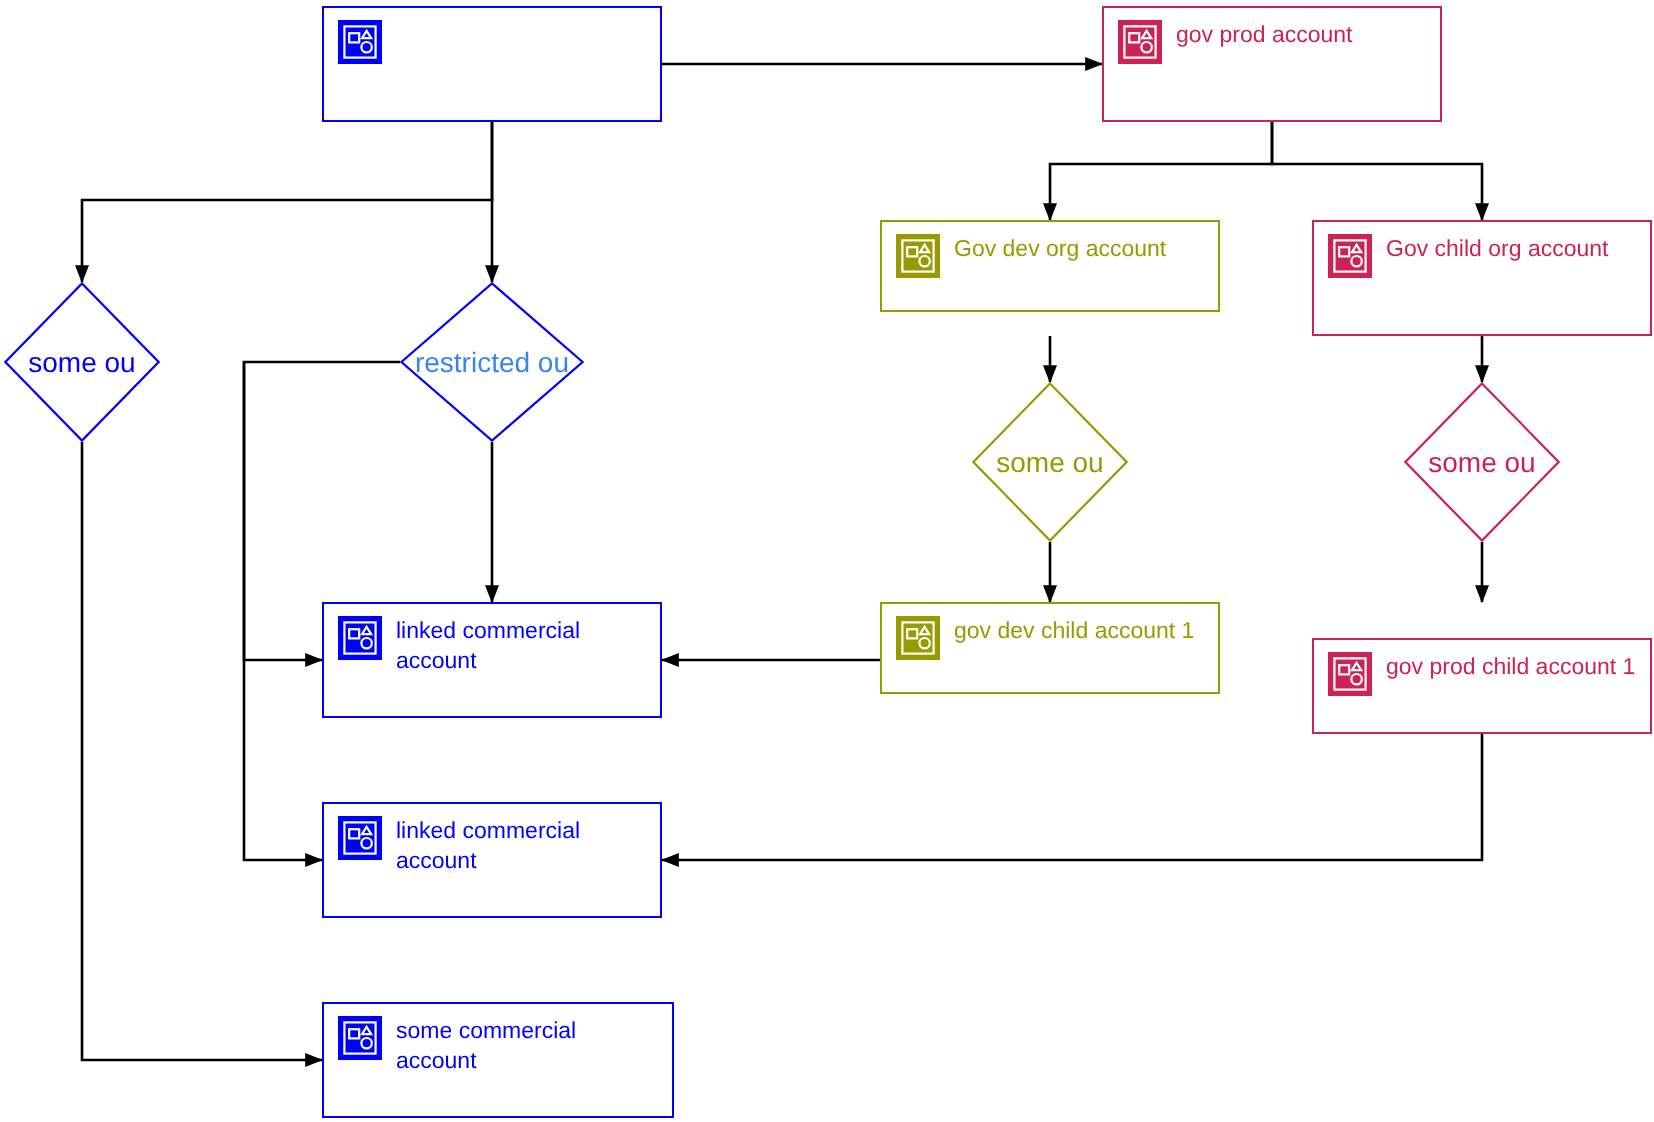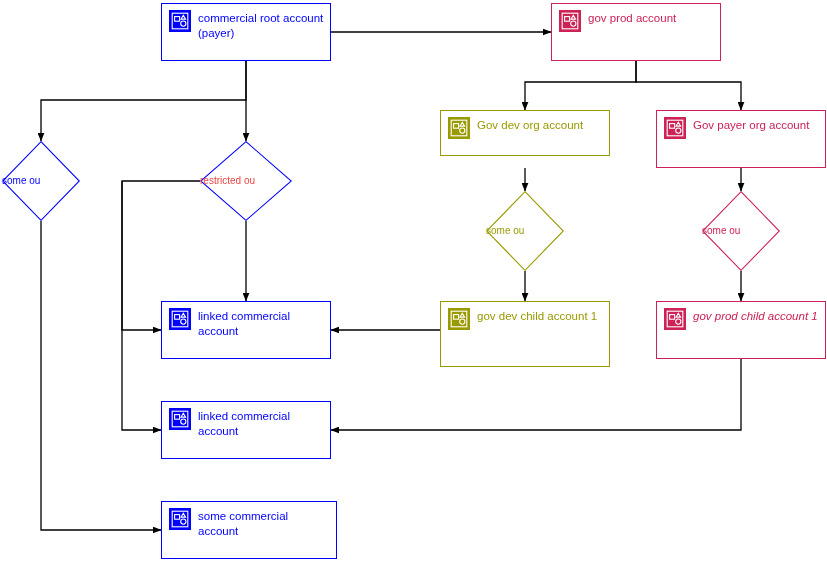--- a/index.html
+++ b/index.html
@@ -6,21 +6,21 @@
   body{width:827px;height:561px;font-family:"Liberation Sans",sans-serif;}
   #canvas{position:relative;width:827px;height:561px;overflow:hidden;}
   svg#edges{position:absolute;left:0;top:0;width:827px;height:561px;}
 
   .node{position:absolute;box-sizing:border-box;border-width:1px;border-style:solid;background:#ffffff;}
   .node .icon{position:absolute;left:7px;top:6px;width:22px;height:22px;}
   .node .label{position:absolute;left:36px;top:7px;right:6px;font-size:11.5px;line-height:14.5px;}
 
   .diamond{position:absolute;}
   .diamond .dlabel{position:absolute;left:0;right:0;top:50%;transform:translateY(-50%);
-    text-align:left;font-size:10px;line-height:14px;}
+    text-align:center;font-size:14px;line-height:14px;}
 
   .c-blue{border-color:#0000ff;color:#0000ff;}
   .c-crimson{border-color:#cc2255;color:#cc2255;}
   .c-olive{border-color:#999900;color:#999900;}
 </style>
 </head>
 <body>
 
 <div id="canvas">
   <svg id="edges" xmlns="http://www.w3.org/2000/svg">
@@ -49,21 +49,20 @@
   </svg>
   <div id="node-layer">
       <div class="node c-blue" style="left: 161px; top: 3px; width: 170px; height: 58px;">
         <span class="icon"><svg viewBox="0 0 22 22" width="22" height="22">
             <rect x="0" y="0" width="22" height="22" fill="#0000ff"></rect>
             <rect x="3.2" y="3.2" width="15.6" height="15.6" fill="none" stroke="#ffffff" stroke-width="1.1"></rect>
             <rect x="5.6" y="6.6" width="5.0" height="4.6" fill="none" stroke="#ffffff" stroke-width="1.1"></rect>
             <path d="M14.3 5.4 L16.6 9.1 L12.0 9.1 Z" fill="none" stroke="#ffffff" stroke-width="1.1"></path>
             <circle cx="14.3" cy="13.6" r="2.6" fill="none" stroke="#ffffff" stroke-width="1.1"></circle>
           </svg></span>
-        <span class="label">commercial root account<br>(payer)</span>
       </div>
       <div class="node c-crimson" style="left: 551px; top: 3px; width: 170px; height: 58px;">
         <span class="icon"><svg viewBox="0 0 22 22" width="22" height="22">
             <rect x="0" y="0" width="22" height="22" fill="#cc2255"></rect>
             <rect x="3.2" y="3.2" width="15.6" height="15.6" fill="none" stroke="#ffffff" stroke-width="1.1"></rect>
             <rect x="5.6" y="6.6" width="5.0" height="4.6" fill="none" stroke="#ffffff" stroke-width="1.1"></rect>
             <path d="M14.3 5.4 L16.6 9.1 L12.0 9.1 Z" fill="none" stroke="#ffffff" stroke-width="1.1"></path>
             <circle cx="14.3" cy="13.6" r="2.6" fill="none" stroke="#ffffff" stroke-width="1.1"></circle>
           </svg></span>
         <span class="label">gov prod account</span>
@@ -79,43 +78,43 @@
         <span class="label">Gov dev org account</span>
       </div>
       <div class="node c-crimson" style="left: 656px; top: 110px; width: 170px; height: 58px;">
         <span class="icon"><svg viewBox="0 0 22 22" width="22" height="22">
             <rect x="0" y="0" width="22" height="22" fill="#cc2255"></rect>
             <rect x="3.2" y="3.2" width="15.6" height="15.6" fill="none" stroke="#ffffff" stroke-width="1.1"></rect>
             <rect x="5.6" y="6.6" width="5.0" height="4.6" fill="none" stroke="#ffffff" stroke-width="1.1"></rect>
             <path d="M14.3 5.4 L16.6 9.1 L12.0 9.1 Z" fill="none" stroke="#ffffff" stroke-width="1.1"></path>
             <circle cx="14.3" cy="13.6" r="2.6" fill="none" stroke="#ffffff" stroke-width="1.1"></circle>
           </svg></span>
-        <span class="label">Gov payer org account</span>
+        <span class="label">Gov child org account</span>
       </div>
       <div class="node c-blue" style="left: 161px; top: 301px; width: 170px; height: 58px;">
         <span class="icon"><svg viewBox="0 0 22 22" width="22" height="22">
             <rect x="0" y="0" width="22" height="22" fill="#0000ff"></rect>
             <rect x="3.2" y="3.2" width="15.6" height="15.6" fill="none" stroke="#ffffff" stroke-width="1.1"></rect>
             <rect x="5.6" y="6.6" width="5.0" height="4.6" fill="none" stroke="#ffffff" stroke-width="1.1"></rect>
             <path d="M14.3 5.4 L16.6 9.1 L12.0 9.1 Z" fill="none" stroke="#ffffff" stroke-width="1.1"></path>
             <circle cx="14.3" cy="13.6" r="2.6" fill="none" stroke="#ffffff" stroke-width="1.1"></circle>
           </svg></span>
         <span class="label">linked commercial<br>account</span>
       </div>
-      <div class="node c-olive" style="left: 440px; top: 301px; width: 170px; height: 66px;">
+      <div class="node c-olive" style="left: 440px; top: 301px; width: 170px; height: 46px;">
         <span class="icon"><svg viewBox="0 0 22 22" width="22" height="22">
             <rect x="0" y="0" width="22" height="22" fill="#999900"></rect>
             <rect x="3.2" y="3.2" width="15.6" height="15.6" fill="none" stroke="#ffffff" stroke-width="1.1"></rect>
             <rect x="5.6" y="6.6" width="5.0" height="4.6" fill="none" stroke="#ffffff" stroke-width="1.1"></rect>
             <path d="M14.3 5.4 L16.6 9.1 L12.0 9.1 Z" fill="none" stroke="#ffffff" stroke-width="1.1"></path>
             <circle cx="14.3" cy="13.6" r="2.6" fill="none" stroke="#ffffff" stroke-width="1.1"></circle>
           </svg></span>
         <span class="label">gov dev child account 1</span>
       </div>
-      <div class="node c-crimson" style="left: 656px; top: 301px; width: 170px; height: 58px; font-style: italic;">
+      <div class="node c-crimson" style="left: 656px; top: 319px; width: 170px; height: 48px;">
         <span class="icon"><svg viewBox="0 0 22 22" width="22" height="22">
             <rect x="0" y="0" width="22" height="22" fill="#cc2255"></rect>
             <rect x="3.2" y="3.2" width="15.6" height="15.6" fill="none" stroke="#ffffff" stroke-width="1.1"></rect>
             <rect x="5.6" y="6.6" width="5.0" height="4.6" fill="none" stroke="#ffffff" stroke-width="1.1"></rect>
             <path d="M14.3 5.4 L16.6 9.1 L12.0 9.1 Z" fill="none" stroke="#ffffff" stroke-width="1.1"></path>
             <circle cx="14.3" cy="13.6" r="2.6" fill="none" stroke="#ffffff" stroke-width="1.1"></circle>
           </svg></span>
         <span class="label">gov prod child account 1</span>
       </div>
       <div class="node c-blue" style="left: 161px; top: 401px; width: 170px; height: 58px;">
@@ -137,21 +136,21 @@
             <circle cx="14.3" cy="13.6" r="2.6" fill="none" stroke="#ffffff" stroke-width="1.1"></circle>
           </svg></span>
         <span class="label">some commercial<br>account</span>
       </div>
       <div class="diamond" style="left: 2px; top: 141px; width: 78px; height: 80px; color: rgb(0, 0, 255);">
         <svg width="78" height="80" viewBox="0 0 78 80" style="position: absolute; left: 0px; top: 0px;">
           <polygon points="39,0.7 77.3,40 39,79.3 0.7,40" fill="#ffffff" stroke="#0000ff" stroke-width="1.1"></polygon>
         </svg>
         <span class="dlabel">some ou</span>
       </div>
-      <div class="diamond" style="left: 200px; top: 141px; width: 92px; height: 80px; color: #ef4444;">
+      <div class="diamond" style="left: 200px; top: 141px; width: 92px; height: 80px; color: #3b82f6;">
         <svg width="92" height="80" viewBox="0 0 92 80" style="position: absolute; left: 0px; top: 0px;">
           <polygon points="46,0.7 91.3,40 46,79.3 0.7,40" fill="#ffffff" stroke="#0000ff" stroke-width="1.1"></polygon>
         </svg>
         <span class="dlabel">restricted ou</span>
       </div>
       <div class="diamond" style="left: 486px; top: 191px; width: 78px; height: 80px; color: rgb(153, 153, 0);">
         <svg width="78" height="80" viewBox="0 0 78 80" style="position: absolute; left: 0px; top: 0px;">
           <polygon points="39,0.7 77.3,40 39,79.3 0.7,40" fill="#ffffff" stroke="#999900" stroke-width="1.1"></polygon>
         </svg>
         <span class="dlabel">some ou</span>

